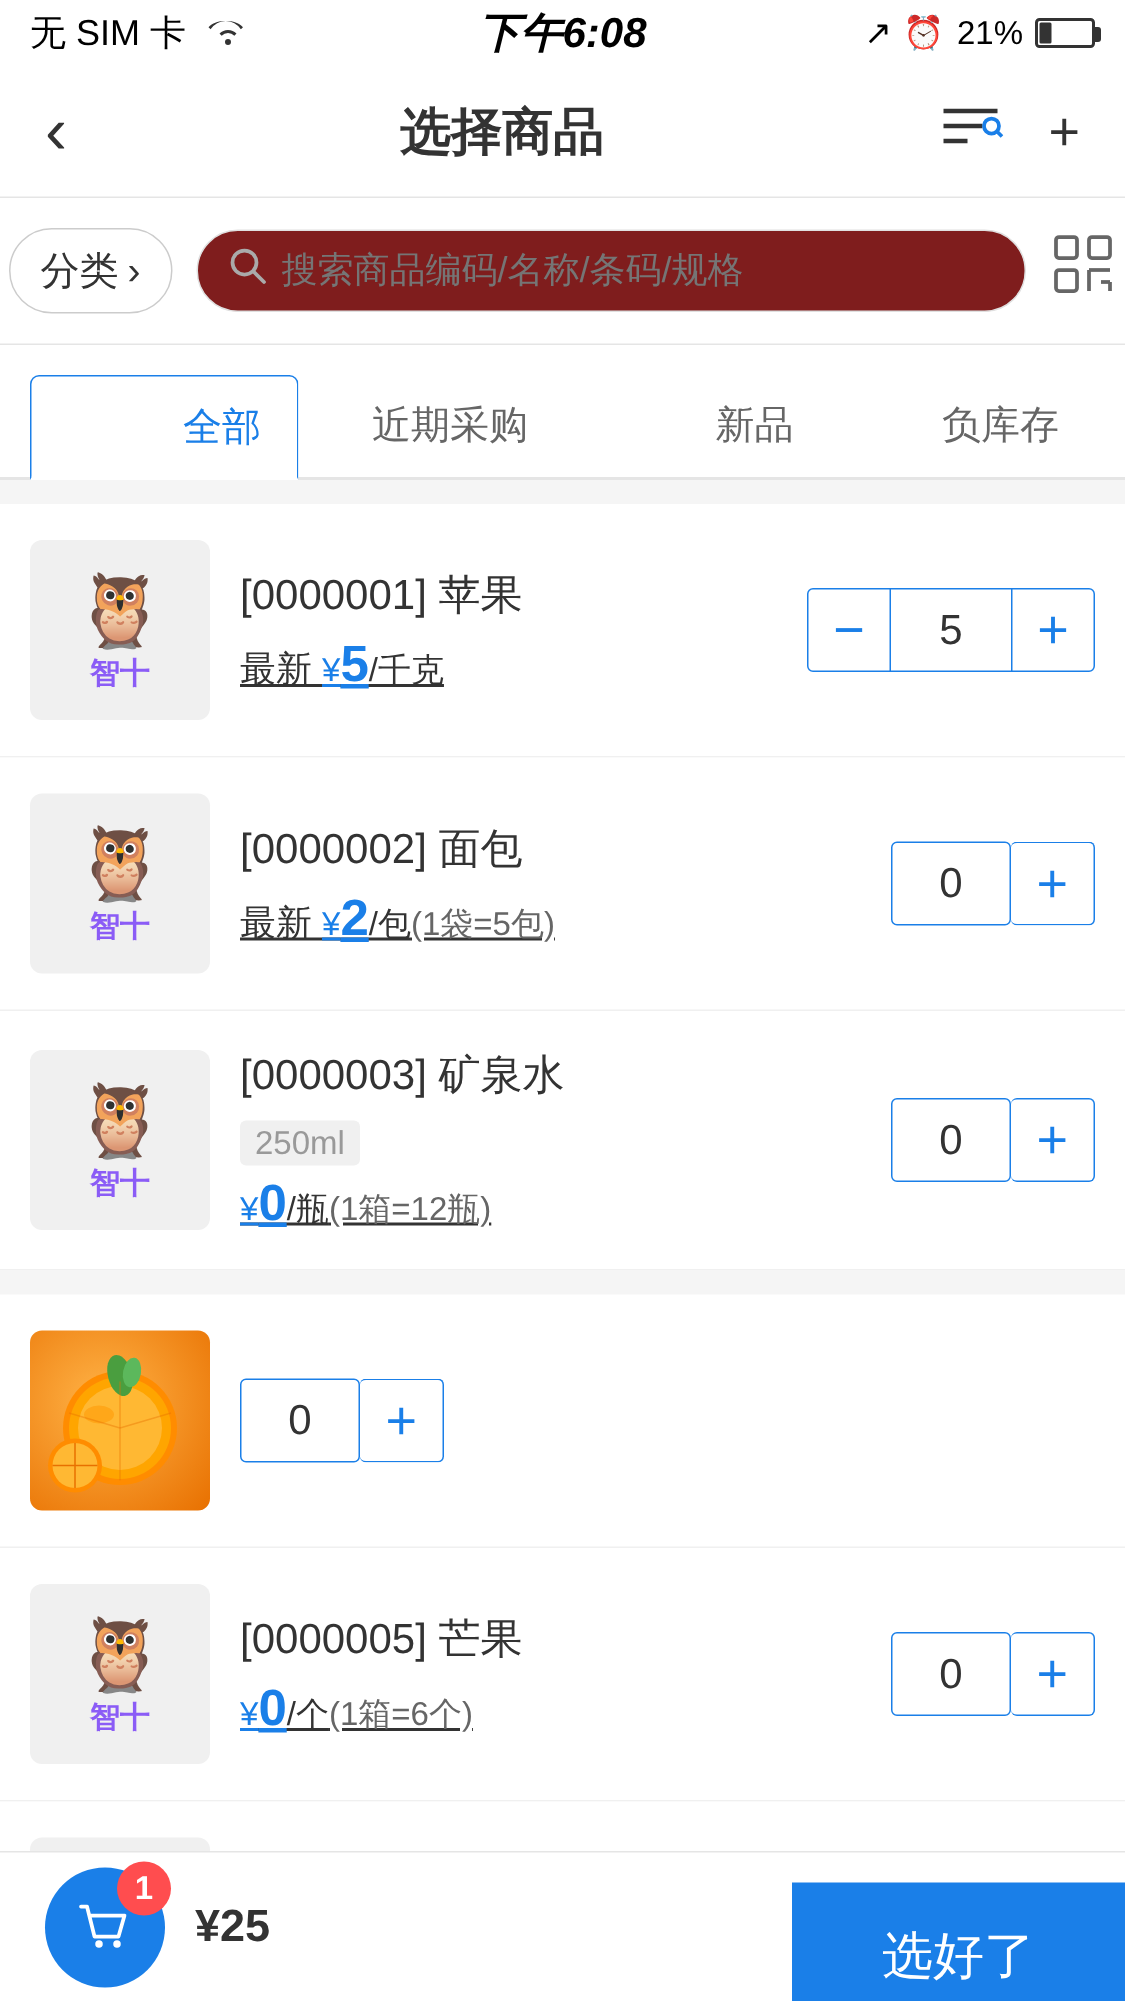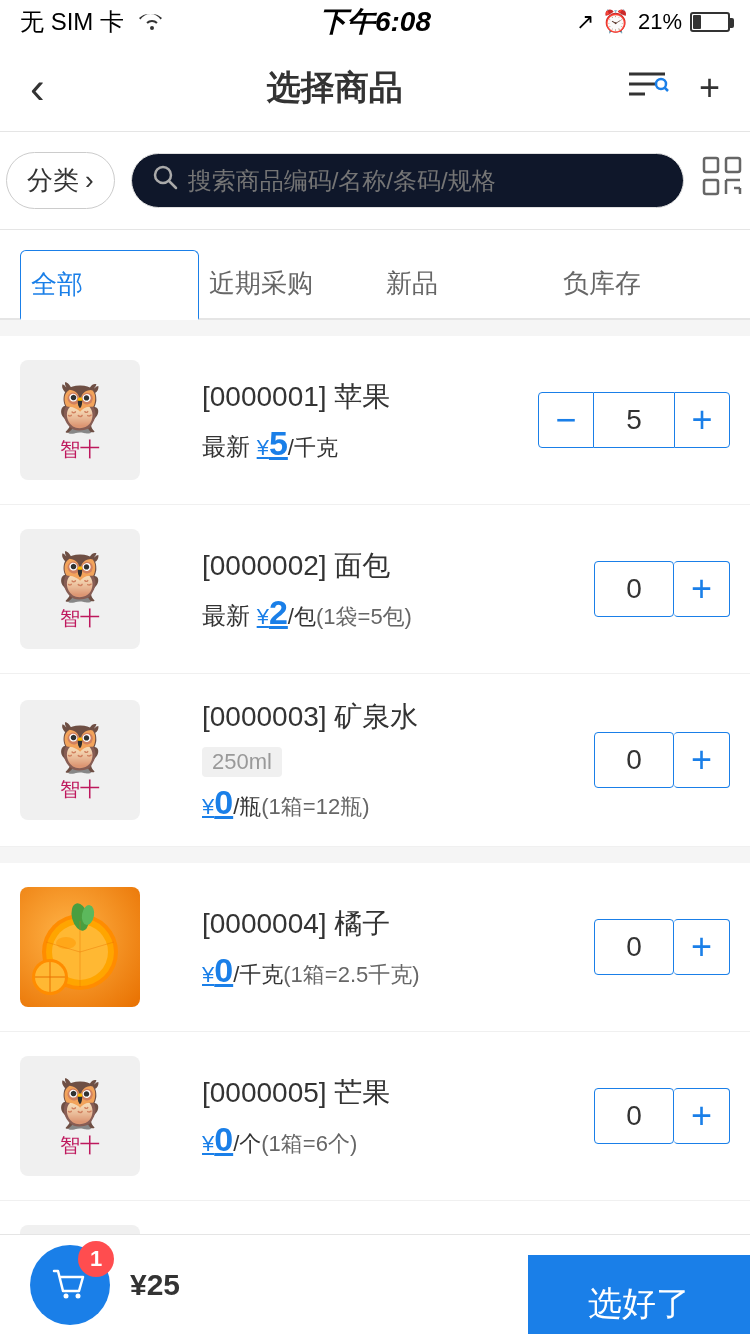--- a/index.html
+++ b/index.html
@@ -49,38 +49,38 @@
     }
     .category-btn {
       display: flex; align-items: center; gap: 6px;
       border: 1px solid #ccc; border-radius: 30px;
       padding: 10px 20px; font-size: 26px; color: #333;
       background: #fff; white-space: nowrap; cursor: pointer;
     }
     .search-box {
       flex: 1; display: flex; gap: 10px;
       border: 1px solid #e0e0e0; border-radius: 30px;
-      padding: 10px 20px; background: #0f172a;
+      padding: 10px 20px; background: #7f1d1d;
     }
     .search-box input {
       border: none; background: transparent; font-size: 24px; color: #999;
       width: 100%; outline: none;
     }
     .scan-icon { font-size: 36px; color: #666; cursor: pointer; }
 
     
     .tab-bar {
       background: #fff;
       display: flex;
       padding: 20px 20px 0;
       border-bottom: 2px solid #e5e5e5;
       gap: 0;
     }
     .tab-item {
-      flex: 1; text-align: left; padding: 16px 10px;
+      flex: 1; text-align: right; padding: 16px 24px;
       font-size: 26px; color: #666; cursor: pointer;
       border-radius: 6px 6px 0 0;
     }
     .tab-item.active {
       color: #1a7fe8; border: 1.5px solid #1a7fe8;
       border-bottom: 2px solid #fff; background: #fff;
       margin-bottom: -2px;
     }
 
     
@@ -93,24 +93,24 @@
       border-bottom: 1px solid #f0f0f0;
       gap: 20px;
     }
     .product-thumb {
       width: 120px; height: 120px; flex-shrink: 0;
       background: #f0f0f0; border-radius: 8px;
       display: flex; align-items: center; justify-content: center;
       overflow: hidden;
     }
     .owl-logo { color: #c5c5c5; font-size: 48px; text-align: center; line-height: 1.2; }
-    .owl-text { font-size: 20px; color: #be185d; display: block; }
-    .product-info { flex: 1; min-width: 0; margin-left: 42px; }
+    .owl-text { font-size: 20px; color: #8b5cf6; display: block; font-weight: bold; }
+    .product-info { flex: 1; min-width: 0; }
     .product-name { font-size: 28px; color: #333; margin-bottom: 8px; font-weight: 500; }
-    .product-price { font-size: 24px; color: #333; }
+    .product-price { font-size: 24px; color: #333; text-decoration: underline; }
     .price-amount { font-size: 34px; color: #1a7fe8; font-weight: 600; text-decoration: underline; }
     .product-qty { display: flex; align-items: center; gap: 0; flex-shrink: 0; }
     .qty-btn {
       width: 56px; height: 56px; display: flex; align-items: center; justify-content: center;
       border: 1.5px solid #1a7fe8; background: #fff; cursor: pointer;
       font-size: 36px; color: #1a7fe8; font-weight: 300;
     }
     .qty-btn.minus { border-radius: 4px 0 0 4px; }
     .qty-btn.plus { border-radius: 0 4px 4px 0; }
     .qty-input {
@@ -332,29 +332,20 @@
         <line x1="50" y1="24" x2="50" y2="90" stroke="#e87000" stroke-width="1" opacity="0.4"></line>
         <line x1="50" y1="55" x2="84" y2="45" stroke="#e87000" stroke-width="1" opacity="0.4"></line>
         <line x1="50" y1="55" x2="16" y2="45" stroke="#e87000" stroke-width="1" opacity="0.4"></line>
 
         <circle cx="20" cy="80" r="18" fill="#ff8c00"></circle>
         <circle cx="20" cy="80" r="15" fill="#ffb833"></circle>
         <line x1="5" y1="80" x2="35" y2="80" stroke="#e87000" stroke-width="1"></line>
         <line x1="20" y1="65" x2="20" y2="95" stroke="#e87000" stroke-width="1"></line>
       </svg>
     </div>
-    <div class="product-info">
-      <div class="product-name">
-        <span>[0000004]</span>
-        <span>橘子</span>
-      </div>
-      <div class="product-price">
-        <span style="color:#1a7fe8;font-size:22px;text-decoration:underline;">¥</span><span class="price-amount">0</span><span style="font-size:22px;color:#333;">/千克</span><span style="font-size:22px;color:#666;">(1箱=2.5千克)</span>
-      </div>
-    </div>
     <div class="product-qty">
       <input class="qty-input" type="text" value="0" style="border-radius: 4px; border: 1.5px solid rgb(26, 127, 232);">
       <button class="qty-btn plus" style="border-radius:4px;border-left:none;">+</button>
     </div>
   </div>
 
   <div class="product-item">
     <div class="product-thumb">
       <div class="owl-logo">
         🦉<span class="owl-text">智十</span>

